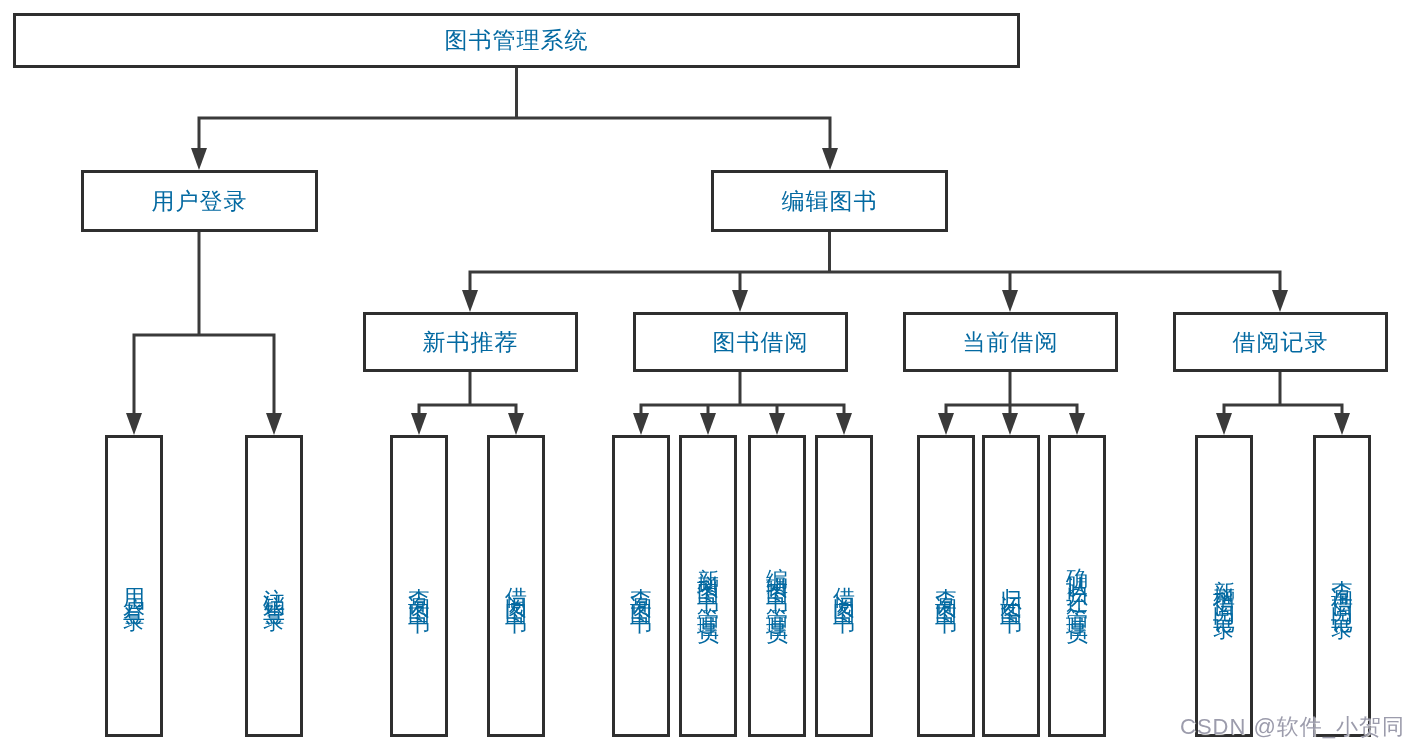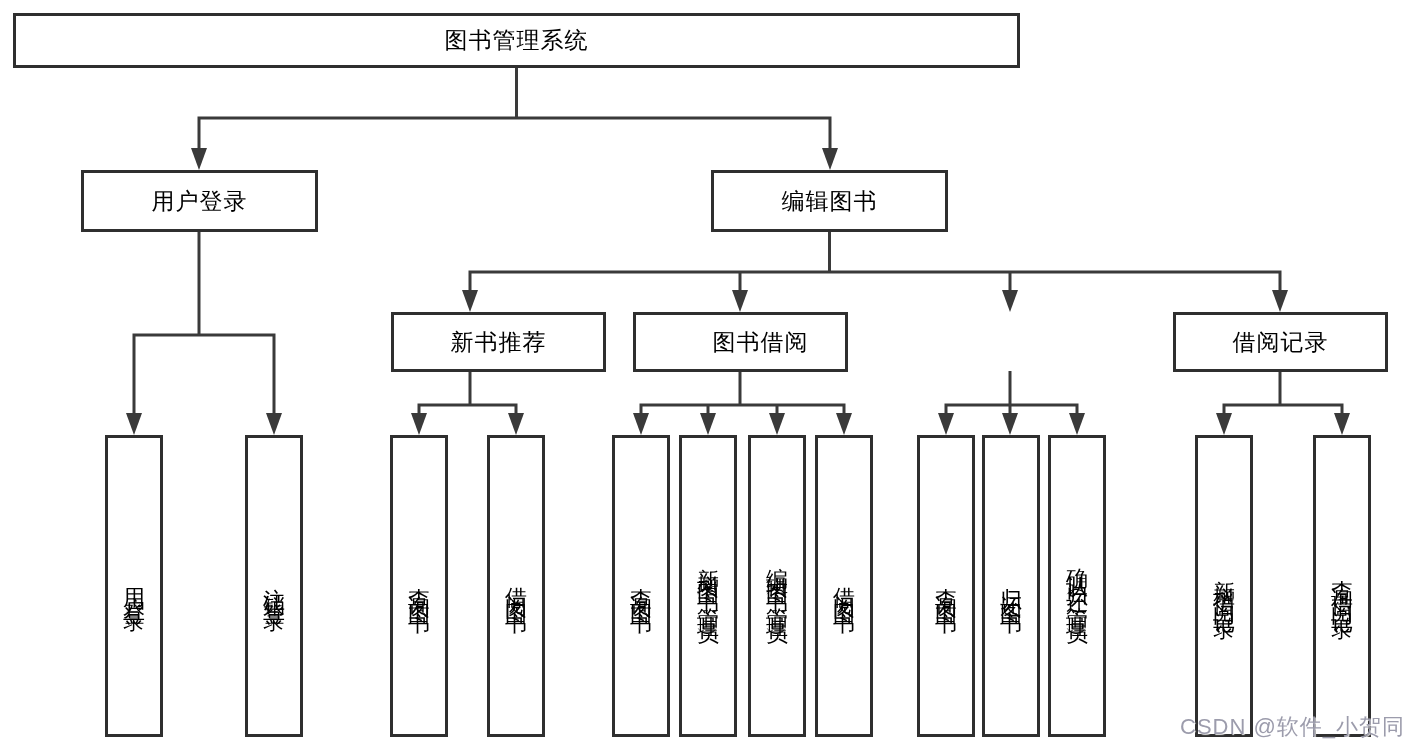--- a/index.html
+++ b/index.html
@@ -26,21 +26,21 @@
     position: absolute;
     box-sizing: border-box;
     background: #ffffff;
     border: 3px solid #2f2f2f;
     display: flex;
     align-items: center;
     justify-content: center;
     font-size: 23px;
     letter-spacing: 1px;
     z-index: 2;
-    color: #000000;
+    color: #0369a1;
   }
   .root-box   { left: 13px;  top: 13px;  width: 1007px; height: 55px; }
   .l2-box     { top: 170px;  width: 237px; height: 62px; }
   .l3-box     { top: 312px;  width: 215px; height: 60px; }
   .leaf {
     top: 435px;
     width: 58px;
     height: 302px;
   }
   .vtext {
@@ -118,22 +118,23 @@
       <polygon points="1216,413 1232,413 1224,435"></polygon>
       <polygon points="1334,413 1350,413 1342,435"></polygon>
     </g>
   </svg>
 
   <div class="node root-box">图书管理系统</div>
 
   <div class="node l2-box" style="left:81px;">用户登录</div>
   <div class="node l2-box" style="left:711px;">编辑图书</div>
 
-  <div class="node l3-box" style="left:363px;margin-left:28px;">新书推荐</div>
+  <div class="node l3-box" style="left:363px;">新书推荐</div>
   <div class="node l3-box" style="left:633px;padding-left:40px;">图书借阅</div>
+  <div class="node l3-box" style="left:903px;">当前借阅</div>
   <div class="node l3-box" style="left:1173px;">借阅记录</div>
 
   <div class="node leaf" style="left:105px;">
     <span class="vtext">用户登录</span>
   </div>
   <div class="node leaf" style="left:245px;">
     <span class="vtext">注销登录</span>
   </div>
 
   <div class="node leaf" style="left:390px;">

